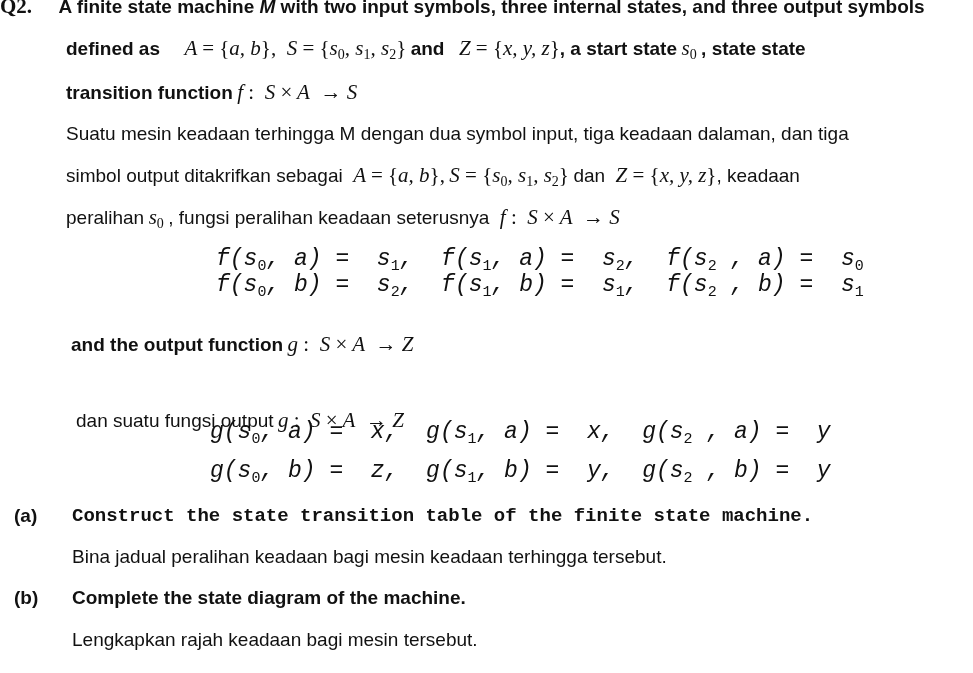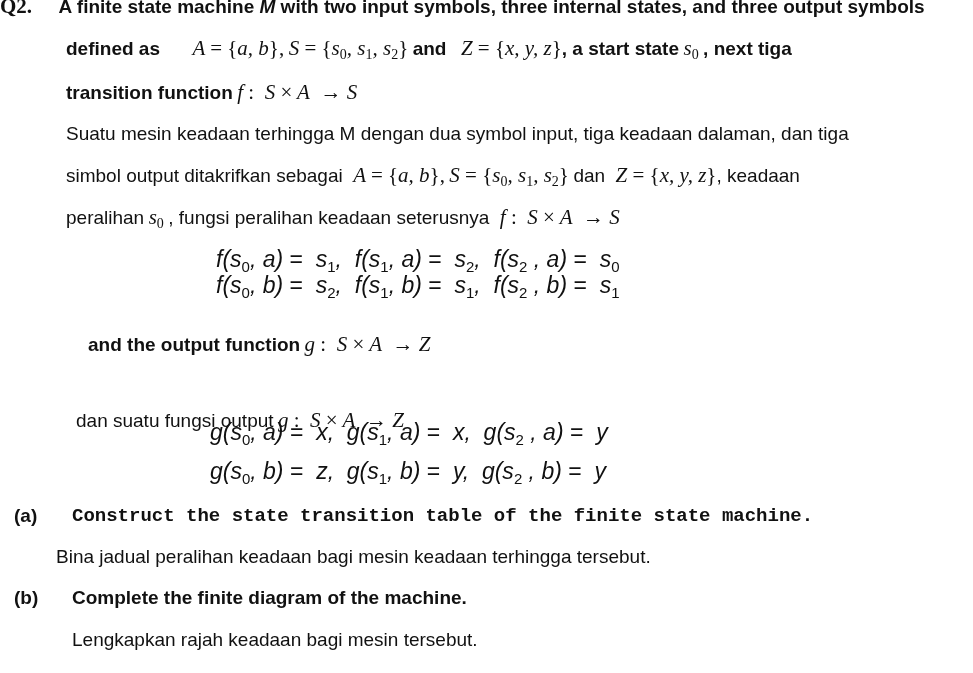--- a/index.html
+++ b/index.html
@@ -8,41 +8,41 @@
     color: #111111; font-family: "Liberation Sans", sans-serif;
   }
   .abs { position: absolute; white-space: nowrap; }
   .en { font-weight: bold; font-size: 19px; }
   .ms { font-size: 19px; }
   .math { font-family: "Liberation Serif", serif; font-style: italic; font-size: 21px; }
   .math .up { font-style: normal; }
   .math sub { font-size: 14px; font-style: normal; vertical-align: -4px; line-height: 0; }
   .qnum { font-family: "Liberation Serif", serif; font-weight: bold; font-size: 21px; }
   .label { font-weight: bold; font-size: 19px; }
-  .eq { font-family: Liberation Sans, sans-serif; font-style: italic; font-size: 23px; }
+  .eq { font-family: Liberation Mono, monospace; font-style: italic; font-size: 23px; }
   .eq sub { font-size: 15px; font-style: normal; vertical-align: -5px; line-height: 0; }
   .eq .up { font-style: normal; }
 </style>
 </head>
 <body>
 
 <div class="abs" style="left:0; top:-6px;">
   <span class="qnum">Q2.</span>
   <span class="en" style="margin-left:22px;">A finite state machine <i>M</i> with two input symbols, three internal states, and three output symbols</span>
 </div>
 
 <div class="abs" style="left:66px; top:36px;">
   <span class="en">defined as</span>
-  <span class="math" style="margin-left:28px;"><span>A</span> <span class="up">=</span> <span class="up">{</span>a, b<span class="up">},</span></span>
-  <span class="math" style="margin-left:0;">S <span class="up">=</span> <span class="up">{</span>s<sub>0</sub>, s<sub>1</sub>, s<sub>2</sub><span class="up">}</span></span>
+  <span class="math" style="margin-left:20px;"><span>A</span> <span class="up">=</span> <span class="up">{</span>a, b<span class="up">},</span></span>
+  <span class="math" style="margin-left:6px;">S <span class="up">=</span> <span class="up">{</span>s<sub>0</sub>, s<sub>1</sub>, s<sub>2</sub><span class="up">}</span></span>
   <span class="en">and</span>
   <span class="math" style="margin-left:10px;">Z <span class="up">=</span> <span class="up">{</span>x, y, z<span class="up">}</span></span><span class="en">, </span>
   <span class="en">a start state</span>
   <span class="math">s<sub>0</sub></span>
-  <span class="en">, next tiga</span>
+  <span class="en">, state state</span>
 </div>
 
 <div class="abs" style="left:66px; top:80px;">
   <span class="en">transition function</span>
   <span class="math">f <span class="up">:</span>&nbsp; S <span class="up">×</span> A&nbsp; <span class="up">→</span> S</span>
 </div>
 
 <div class="abs ms" style="left:66px; top:123px;">Suatu mesin keadaan terhingga M dengan dua symbol input, tiga keadaan dalaman, dan tiga</div>
 
 <div class="abs" style="left:66px; top:163px;">
@@ -61,35 +61,35 @@
   <span class="math" style="margin-left:6px;">f <span class="up">:</span>&nbsp; S <span class="up">×</span> A&nbsp; <span class="up">→</span> S</span>
 </div>
 
 <div class="abs eq" style="left:216px; top:246px;">
   f(s<sub>0</sub>, a) <span class="up">=</span>&nbsp; s<sub>1</sub>,&nbsp; f(s<sub>1</sub>, a) <span class="up">=</span>&nbsp; s<sub>2</sub>,&nbsp; f(s<sub>2</sub> , a) <span class="up">=</span>&nbsp; s<sub>0</sub>
 </div>
 <div class="abs eq" style="left:216px; top:272px;">
   f(s<sub>0</sub>, b) <span class="up">=</span>&nbsp; s<sub>2</sub>,&nbsp; f(s<sub>1</sub>, b) <span class="up">=</span>&nbsp; s<sub>1</sub>,&nbsp; f(s<sub>2</sub> , b) <span class="up">=</span>&nbsp; s<sub>1</sub>
 </div>
 
-<div class="abs" style="left:88px; top:332px;">
+<div class="abs" style="left:71px; top:332px;">
   <span class="en">and the output function</span>
   <span class="math">g <span class="up">:</span>&nbsp; S <span class="up">×</span> A&nbsp; <span class="up">→</span> Z</span>
 </div>
 <div class="abs" style="left:76px; top:374px;margin-top:34px;">
   <span class="ms">dan suatu fungsi output</span>
   <span class="math">g <span class="up">:</span>&nbsp; S <span class="up">×</span> A&nbsp; <span class="up">→</span> Z</span>
 </div>
 
 <div class="abs eq" style="left:210px; top:419px;">
   g(s<sub>0</sub>, a) <span class="up">=</span>&nbsp; x,&nbsp; g(s<sub>1</sub>, a) <span class="up">=</span>&nbsp; x,&nbsp; g(s<sub>2</sub> , a) <span class="up">=</span>&nbsp; y
 </div>
 <div class="abs eq" style="left:210px; top:458px;">
   g(s<sub>0</sub>, b) <span class="up">=</span>&nbsp; z,&nbsp; g(s<sub>1</sub>, b) <span class="up">=</span>&nbsp; y,&nbsp; g(s<sub>2</sub> , b) <span class="up">=</span>&nbsp; y
 </div>
 
 <div class="abs label" style="left:14px; top:505px;">(a)</div>
 <div class="abs en" style="left:72px; top:505px;font-family:Liberation Mono, monospace;">Construct the state transition table of the finite state machine.</div>
-<div class="abs ms" style="left:56px; top:546px;">Bina jadual peralihan keadaan bagi mesin keadaan terhingga tersebut.</div>
+<div class="abs ms" style="left:72px; top:546px;">Bina jadual peralihan keadaan bagi mesin keadaan terhingga tersebut.</div>
 
 <div class="abs label" style="left:14px; top:587px;">(b)</div>
-<div class="abs en" style="left:72px; top:587px;">Complete the finite diagram of the machine.</div>
+<div class="abs en" style="left:72px; top:587px;">Complete the state diagram of the machine.</div>
 <div class="abs ms" style="left:72px; top:629px;">Lengkapkan rajah keadaan bagi mesin tersebut.</div>
 
 </body></html>

